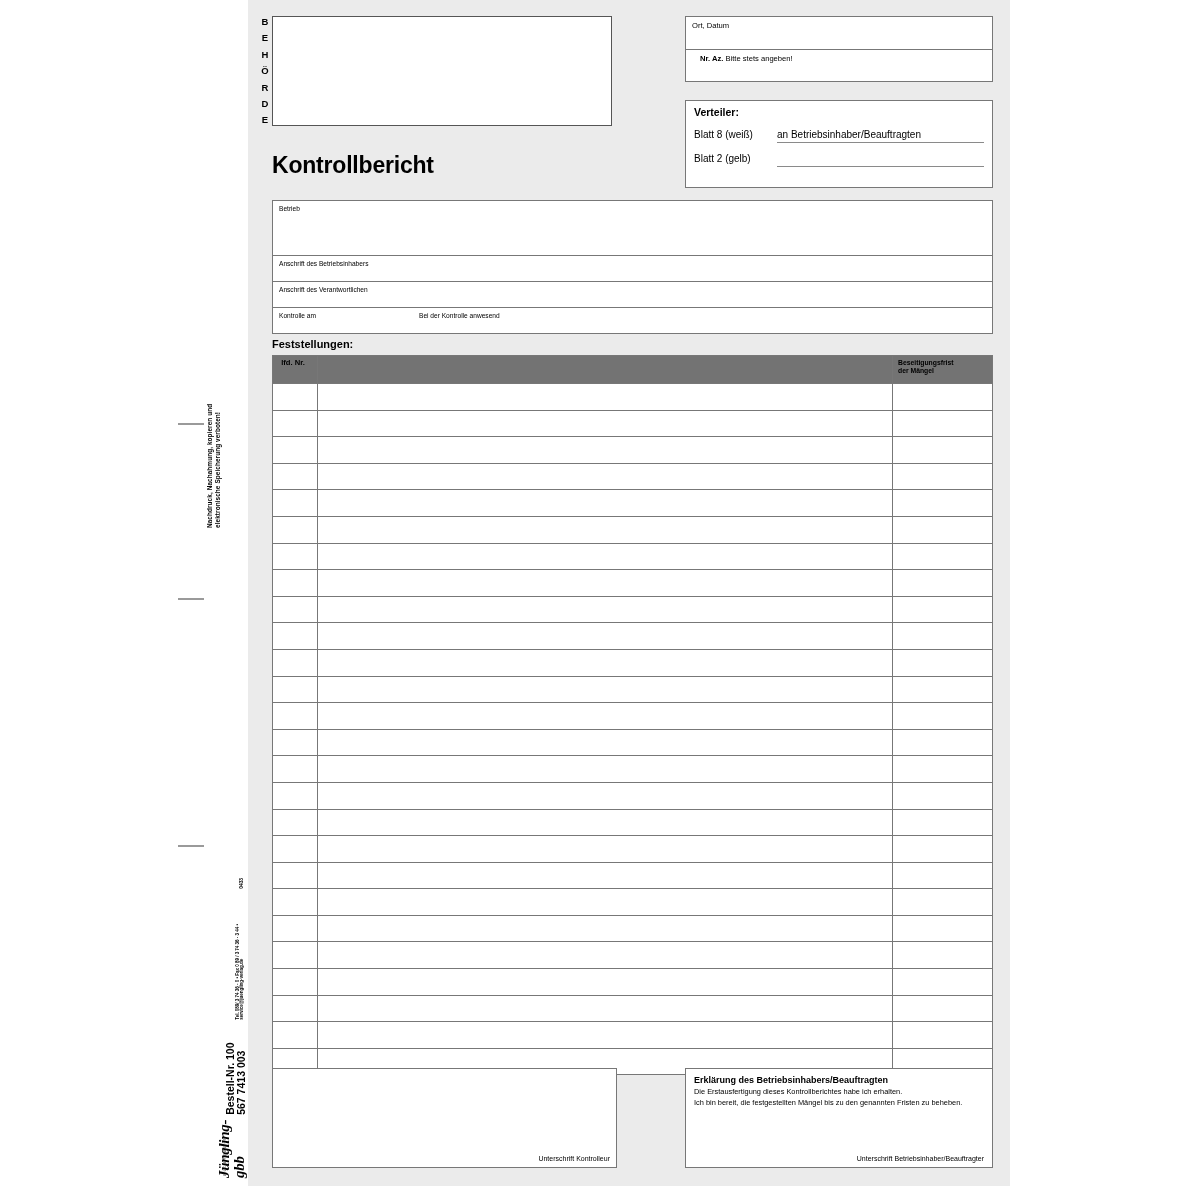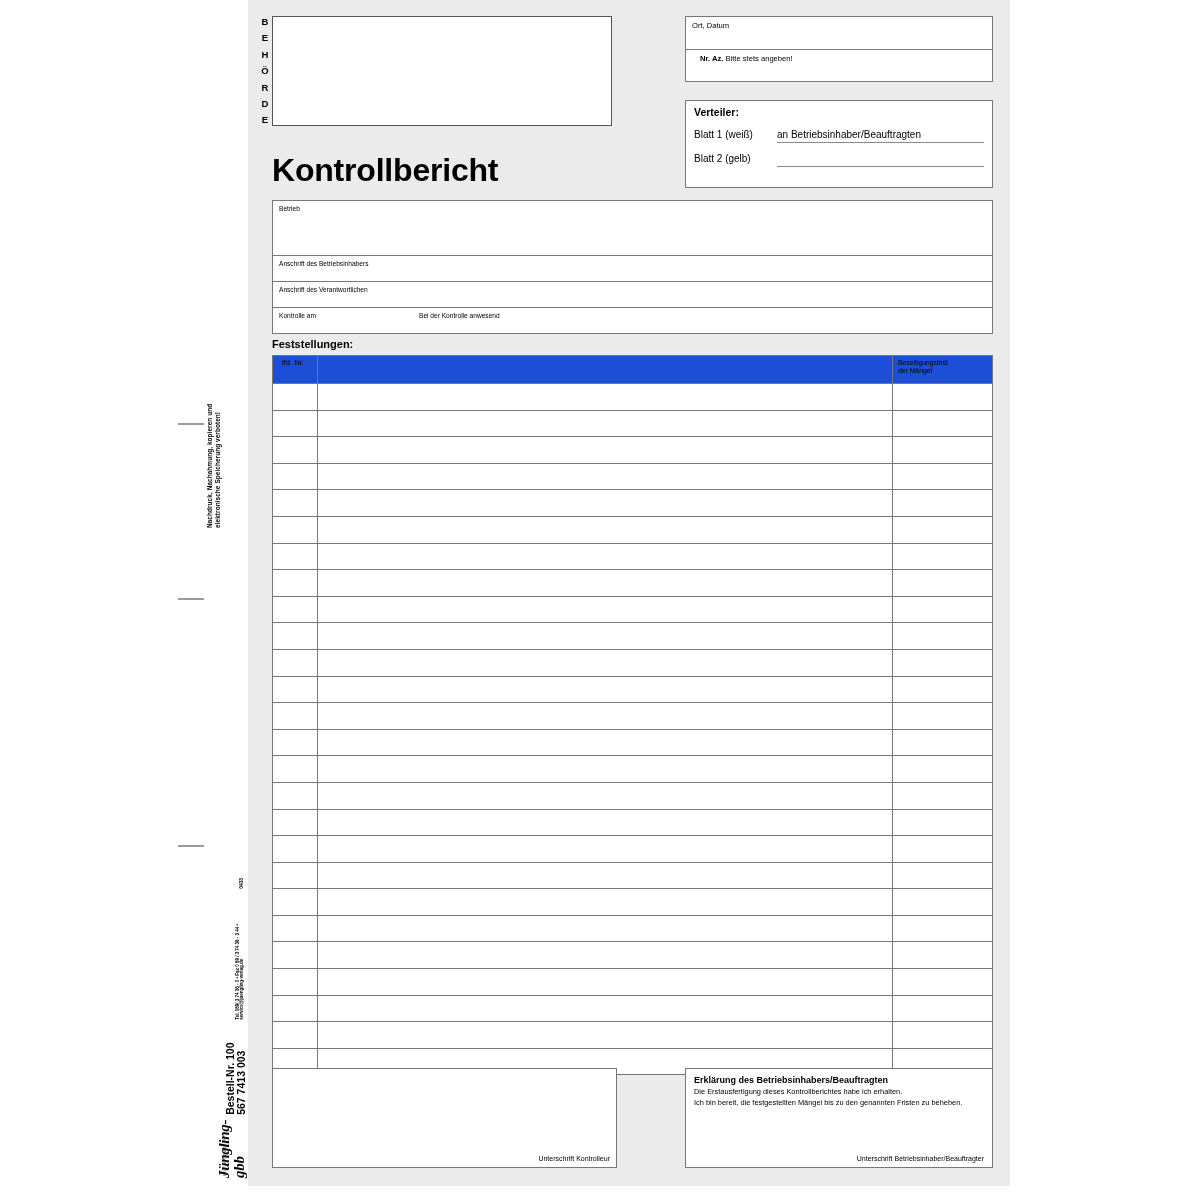--- a/index.html
+++ b/index.html
@@ -129,21 +129,21 @@
     height: 110px;
     background: #ffffff;
     border: 1px solid #555555;
     box-sizing: border-box;
   }
 
   #form-title {
     position: absolute;
     left: 24px;
     top: 152px;
-    font-size: 32px;
+    font-size: 23px;
     font-weight: bold;
     letter-spacing: -0.2px;
   }
 
   
   #ort-datum-block {
     position: absolute;
     left: 437px;
     top: 16px;
     width: 308px;
@@ -246,23 +246,23 @@
     border-collapse: collapse;
     table-layout: fixed;
   }
   #findings-table th, #findings-table td {
     border: 1px solid #777777;
     padding: 0;
     margin: 0;
   }
   #findings-table thead th {
     height: 24px;
-    background: #1d4ed8;
+    background: #737373;
     font-size: 6.8px;
-    font-weight: normal;
+    font-weight: bold;
     text-align: left;
     vertical-align: top;
     padding: 3px 4px 0 5px;
     line-height: 1.18;
     white-space: pre-line;
   }
   #findings-table thead th.c-nr { font-size: 7.6px; text-align: center; padding-left: 0; }
   #findings-table tbody td { height: 25.6px; background: #ffffff; }
   .col-nr { width: 45px; }
   .col-frist { width: 100px; }
@@ -362,21 +362,21 @@
     <div class="rb-cell">
       <b>Nr. Az.</b>
       <span>Bitte stets angeben!</span>
     </div>
   </div>
 
   <div id="verteiler-block">
     <div id="verteiler-title">Verteiler:</div>
     <div id="verteiler-rows">
         <div class="verteiler-row">
-          <div class="verteiler-key">Blatt 1 (weiß)</div>
+          <div class="verteiler-key">Blatt 8 (weiß)</div>
           <div class="verteiler-val ruled">an Betriebsinhaber/Beauftragten</div>
         </div>
         <div class="verteiler-row">
           <div class="verteiler-key">Blatt 2 (gelb)</div>
           <div class="verteiler-val ruled"></div>
         </div>
       </div>
   </div>
 
   <div id="betrieb-block">

